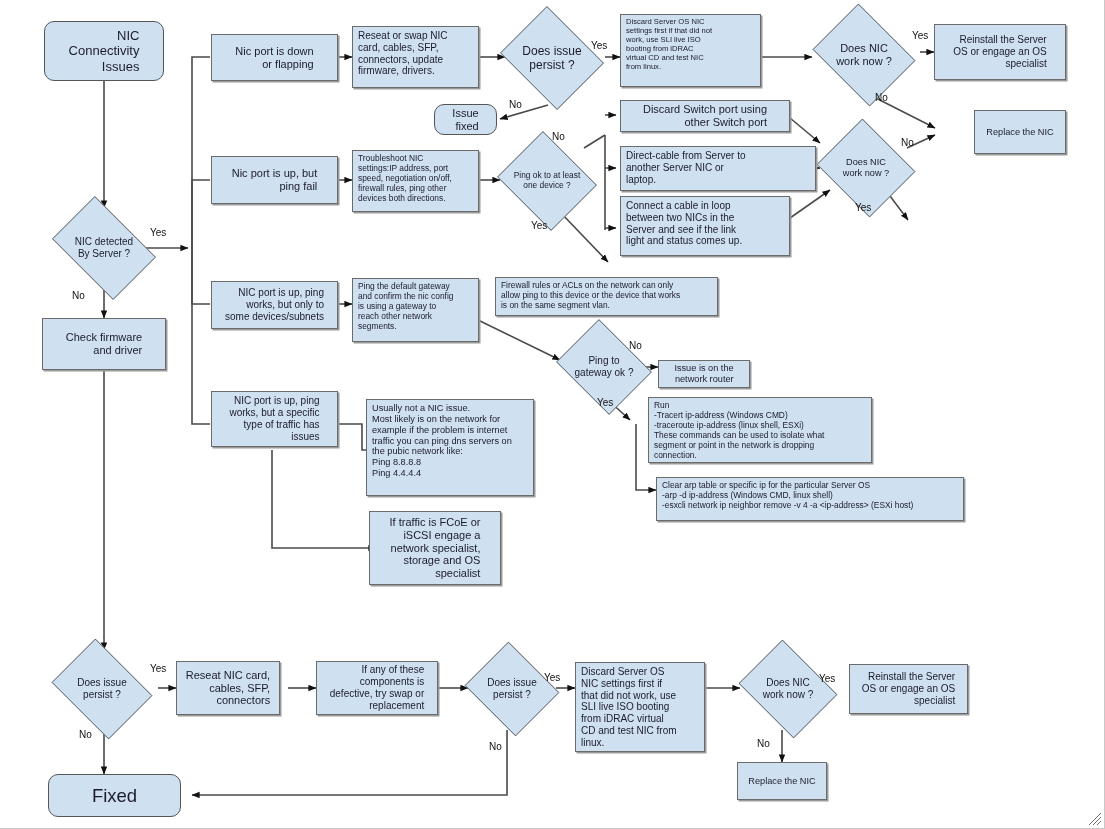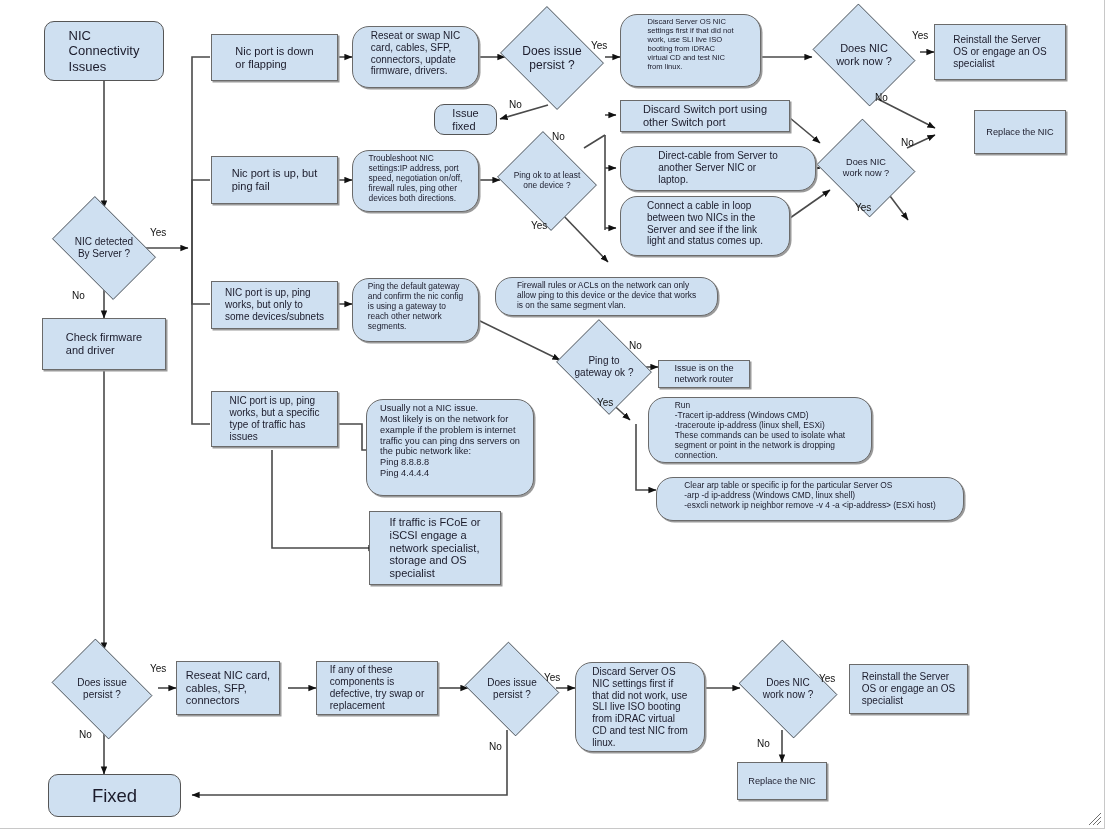--- a/index.html
+++ b/index.html
@@ -3,22 +3,22 @@
 <meta charset="utf-8">
 <style>
   html,body{margin:0;padding:0;background:#ffffff;}
   body{font-family:"Liberation Sans", sans-serif;}
   #canvas{position:relative;width:1105px;height:829px;background:#fff;overflow:hidden;
           border-right:1px solid #c8c8c8;border-bottom:1px solid #c8c8c8;box-sizing:border-box;}
   .node{position:absolute;box-sizing:border-box;background:#cfe0f1;border:1px solid #6b6b6b;
         display:flex;align-items:center;justify-content:center;color:#1b1b2b;line-height:1.18;}
   .node.shadow{box-shadow:1.5px 1.5px 0 0 #9a9a9a;}
   .term{border-radius:10px;border:1.6px solid #555;}
-  .c{text-align:left;padding:2px 4px;}
-  .l{text-align:left;justify-content:center;padding:3px 5px;align-items:flex-start;border-radius:17px;}
+  .c{text-align:right;padding:2px 4px;}
+  .l{text-align:left;justify-content:flex-start;padding:3px 5px;align-items:flex-start;}
   .dia{position:absolute;box-sizing:border-box;}
   .dia .shape{position:absolute;inset:0;background:#cfe0f1;border:1.5px solid #2b2b2b;
         transform:rotate(45deg);}
   .dia .txt{position:absolute;inset:0;display:flex;align-items:center;justify-content:center;
         text-align:center;color:#1b1b2b;line-height:1.18;z-index:2;}
   svg.wires{position:absolute;left:0;top:0;width:1105px;height:829px;pointer-events:none;}
   .lbl{position:absolute;color:#111;background:transparent;white-space:nowrap;z-index:3;}
   .grip{position:absolute;right:2px;bottom:2px;width:14px;height:14px;z-index:9;}
   .f7{font-size:7.6px}.f8{font-size:8.4px}.f9{font-size:9.2px}.f10{font-size:10px}
   .f11{font-size:11px}.f12{font-size:12px}.f13{font-size:13px}.f18{font-size:18.5px}

